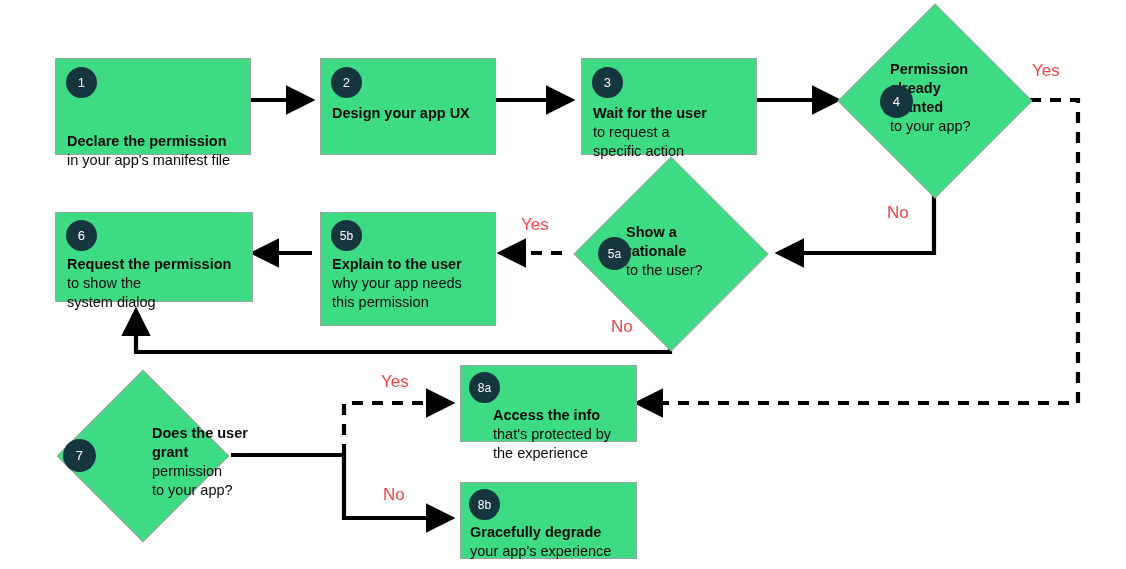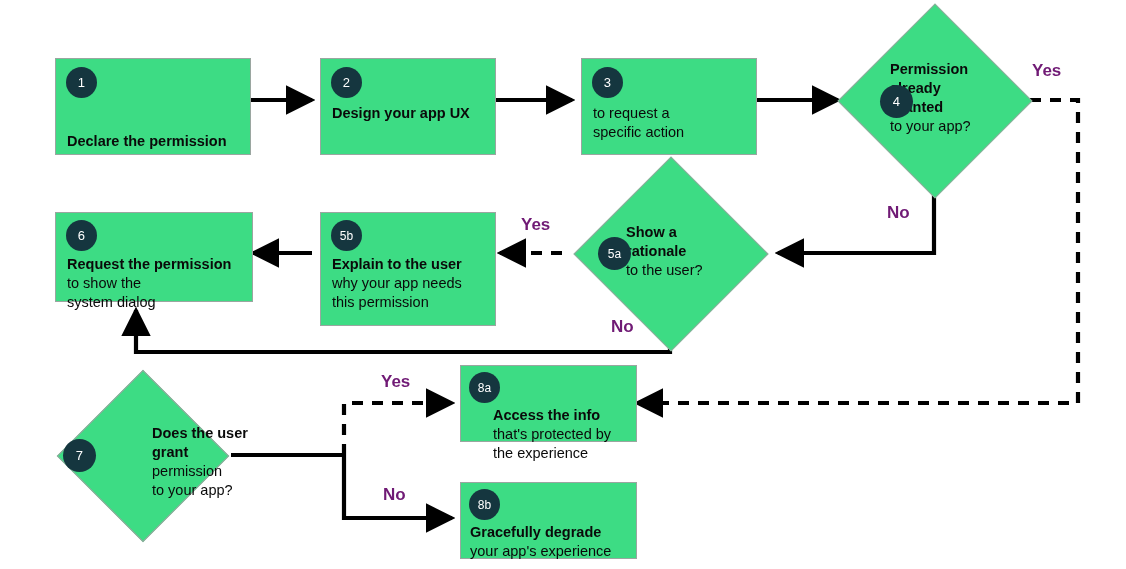--- a/index.html
+++ b/index.html
@@ -12,21 +12,21 @@
   .dia-wrap{position:absolute;}
   .dia-shape{position:absolute;left:0;top:0;width:100%;height:100%;
              background:#3DDC84;transform:rotate(45deg);border:1px solid #9aa6a0;}
   .badge{position:absolute;border-radius:50%;background:#15363F;
          color:#ffffff;display:flex;align-items:center;justify-content:center;
          font-size:13px;font-weight:400;letter-spacing:.2px;z-index:5;}
   .badge.sm{font-size:12px;}
   .txt{position:absolute;color:#0a0a0a;font-size:14.5px;line-height:19px;z-index:4;}
   .txt b{font-weight:bold;display:block;}
   .txt span{display:block;font-weight:400;}
-  .lbl{position:absolute;color:#701a75;font-size:17px;font-weight:700;z-index:6;}
+  .lbl{position:absolute;color:#ef4444;font-size:17px;font-weight:400;z-index:6;}
 </style>
 </head>
 <body>
 
 <div id="stage">
 
   <svg id="edges" viewBox="0 0 1126 569" xmlns="http://www.w3.org/2000/svg">
     <defs>
       <marker id="ah" markerWidth="7" markerHeight="7" refX="6.2" refY="3.5" orient="auto" markerUnits="strokeWidth">
         <path d="M0,0 L7,3.5 L0,7 z" fill="#000"></path>
@@ -65,33 +65,35 @@
   <div class="lbl" style="left:887px;top:203px;">No</div>
   <div class="lbl" style="left:521px;top:215px;">Yes</div>
   <div class="lbl" style="left:611px;top:317px;">No</div>
   <div class="lbl" style="left:381px;top:372px;">Yes</div>
   <div class="lbl" style="left:383px;top:485px;">No</div>
 
   <div class="node rect" style="left:55px;top:58px;width:196px;height:97px;">
     <div class="badge" style="left:10px;top:8px;width:31px;height:31px;">1</div>
     <div class="txt" style="left:11px;top:45px;width:182px;margin-top:28px;">
       <b>Declare the permission</b>
+      <span>in your app's manifest file</span>
     </div>
   </div>
 
   <div class="node rect" style="left:320px;top:58px;width:176px;height:97px;">
     <div class="badge" style="left:10px;top:8px;width:31px;height:31px;">2</div>
     <div class="txt" style="left:11px;top:45px;width:165px;">
       <b>Design your app UX</b>
     </div>
   </div>
 
   <div class="node rect" style="left:581px;top:58px;width:176px;height:97px;">
     <div class="badge" style="left:10px;top:8px;width:31px;height:31px;">3</div>
     <div class="txt" style="left:11px;top:45px;width:160px;">
+      <b>Wait for the user</b>
       <span>to request a</span>
       <span>specific action</span>
     </div>
   </div>
 
   <div class="dia-wrap" style="left:866px;top:32px;width:136px;height:136px;">
     <div class="dia-shape"></div>
   </div>
   <div class="badge" style="left:880px;top:85px;width:33px;height:33px;">4</div>
   <div class="txt" style="left:890px;top:60px;width:96px;">

